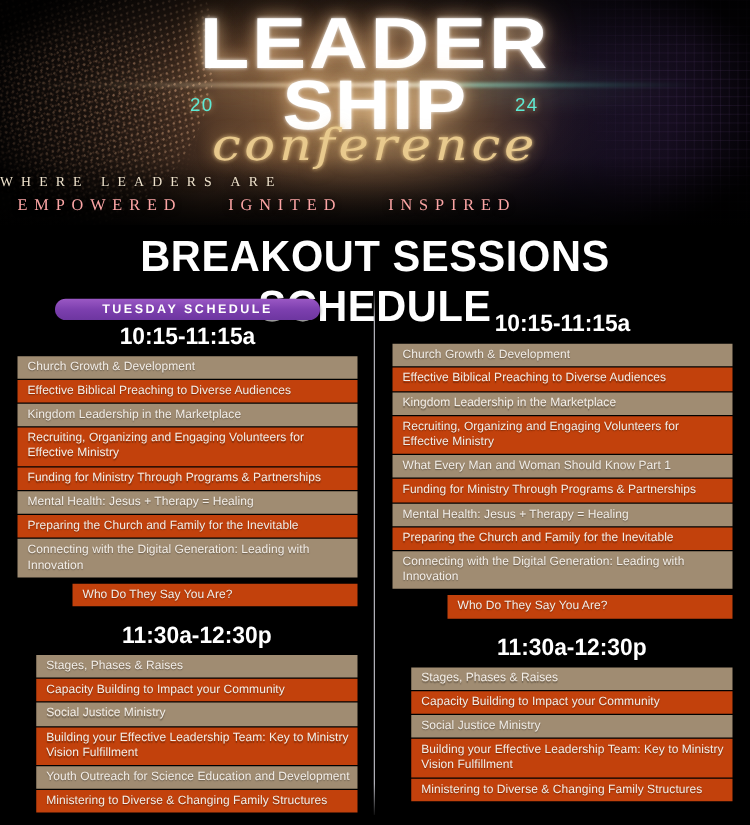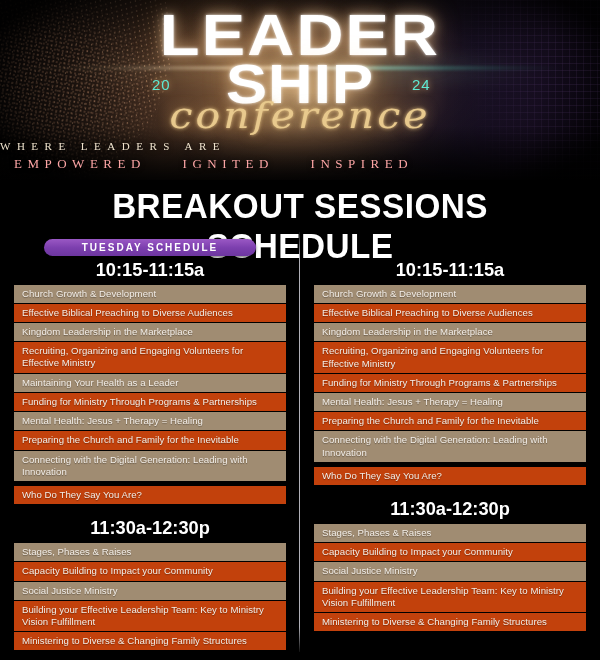--- a/index.html
+++ b/index.html
@@ -249,23 +249,23 @@
     color:#f3eee8;
     font-size:9.6px;
     line-height:12.2px;
     padding:3px 6px 3px 8px;
     margin-bottom:1px;
     letter-spacing:0.05px;
     text-shadow:0 1px 1px rgba(0,0,0,0.35);
   }
   .row.tan    { background:#a08c72; }
   .row.purple { background:#c2410c; }
-  .row.gap    { margin-top:5px; }
-
-  .block-2 { margin-top:13px; }
+  .row.gap    { margin-top:5px;margin-left:44px; }
+
+  .block-2 { margin-top:13px;margin-left:15px; }
 </style>
 </head>
 <body>
 
 <div class="poster">
 
   <div class="hero">
     <div class="hero-base"></div>
     <div class="mesh"></div>
     <div class="mesh2"></div>
@@ -291,50 +291,20 @@
   </div>
 
   <div class="main-title">BREAKOUT SESSIONS SCHEDULE</div>
 
   <div class="divider"></div>
 
   <div class="grid">
 
     <div class="col">
       <div class="pill">TUESDAY SCHEDULE</div>
-
-      <div>
-        <div class="time">10:15-11:15a</div>
-        <div class="rows">
-            <div class="row tan">Church Growth &amp; Development</div>
-            <div class="row purple">Effective Biblical Preaching to Diverse Audiences</div>
-            <div class="row tan">Kingdom Leadership in the Marketplace</div>
-            <div class="row purple">Recruiting, Organizing and Engaging Volunteers for Effective Ministry</div>
-            <div class="row tan">Maintaining Your Health as a Leader</div>
-            <div class="row purple">Funding for Ministry Through Programs &amp; Partnerships</div>
-            <div class="row tan">Mental Health: Jesus + Therapy = Healing</div>
-            <div class="row purple">Preparing the Church and Family for the Inevitable</div>
-            <div class="row tan">Connecting with the Digital Generation: Leading with Innovation</div>
-            <div class="row purple gap">Who Do They Say You Are?</div>
-          </div>
-      </div>
-
-      <div class="block-2">
-        <div class="time">11:30a-12:30p</div>
-        <div class="rows">
-            <div class="row tan">Stages, Phases &amp; Raises</div>
-            <div class="row purple">Capacity Building to Impact your Community</div>
-            <div class="row tan">Social Justice Ministry</div>
-            <div class="row purple">Building your Effective Leadership Team: Key to Ministry Vision Fulfillment</div>
-            <div class="row purple">Ministering to Diverse &amp; Changing Family Structures</div>
-          </div>
-      </div>
-    </div>
-
-    <div class="col">
 
       <div>
         <div class="time">10:15-11:15a</div>
         <div class="rows">
             <div class="row tan">Church Growth &amp; Development</div>
             <div class="row purple">Effective Biblical Preaching to Diverse Audiences</div>
             <div class="row tan">Kingdom Leadership in the Marketplace</div>
             <div class="row purple">Recruiting, Organizing and Engaging Volunteers for Effective Ministry</div>
             <div class="row purple">Funding for Ministry Through Programs &amp; Partnerships</div>
             <div class="row tan">Mental Health: Jesus + Therapy = Healing</div>
@@ -344,19 +314,50 @@
           </div>
       </div>
 
       <div class="block-2">
         <div class="time">11:30a-12:30p</div>
         <div class="rows">
             <div class="row tan">Stages, Phases &amp; Raises</div>
             <div class="row purple">Capacity Building to Impact your Community</div>
             <div class="row tan">Social Justice Ministry</div>
             <div class="row purple">Building your Effective Leadership Team: Key to Ministry Vision Fulfillment</div>
+            <div class="row tan">Youth Outreach for Science Education and Development</div>
             <div class="row purple">Ministering to Diverse &amp; Changing Family Structures</div>
           </div>
       </div>
     </div>
 
+    <div class="col">
+
+      <div>
+        <div class="time">10:15-11:15a</div>
+        <div class="rows">
+            <div class="row tan">Church Growth &amp; Development</div>
+            <div class="row purple">Effective Biblical Preaching to Diverse Audiences</div>
+            <div class="row tan">Kingdom Leadership in the Marketplace</div>
+            <div class="row purple">Recruiting, Organizing and Engaging Volunteers for Effective Ministry</div>
+            <div class="row tan">What Every Man and Woman Should Know Part 1</div>
+            <div class="row purple">Funding for Ministry Through Programs &amp; Partnerships</div>
+            <div class="row tan">Mental Health: Jesus + Therapy = Healing</div>
+            <div class="row purple">Preparing the Church and Family for the Inevitable</div>
+            <div class="row tan">Connecting with the Digital Generation: Leading with Innovation</div>
+            <div class="row purple gap">Who Do They Say You Are?</div>
+          </div>
+      </div>
+
+      <div class="block-2">
+        <div class="time">11:30a-12:30p</div>
+        <div class="rows">
+            <div class="row tan">Stages, Phases &amp; Raises</div>
+            <div class="row purple">Capacity Building to Impact your Community</div>
+            <div class="row tan">Social Justice Ministry</div>
+            <div class="row purple">Building your Effective Leadership Team: Key to Ministry Vision Fulfillment</div>
+            <div class="row purple">Ministering to Diverse &amp; Changing Family Structures</div>
+          </div>
+      </div>
+    </div>
+
   </div>
 </div>
 
 </body></html>

